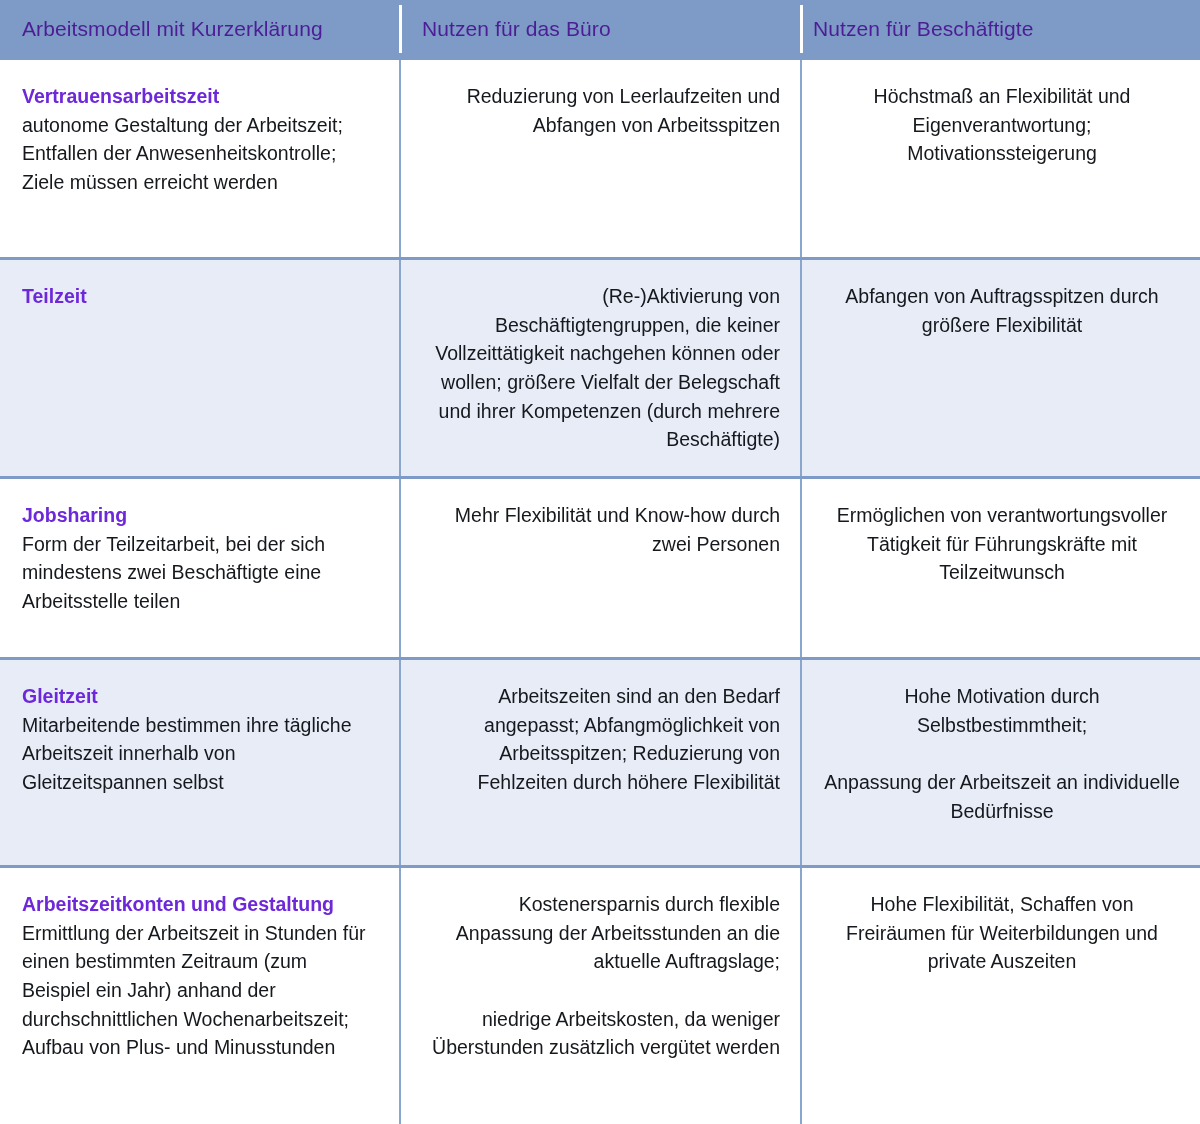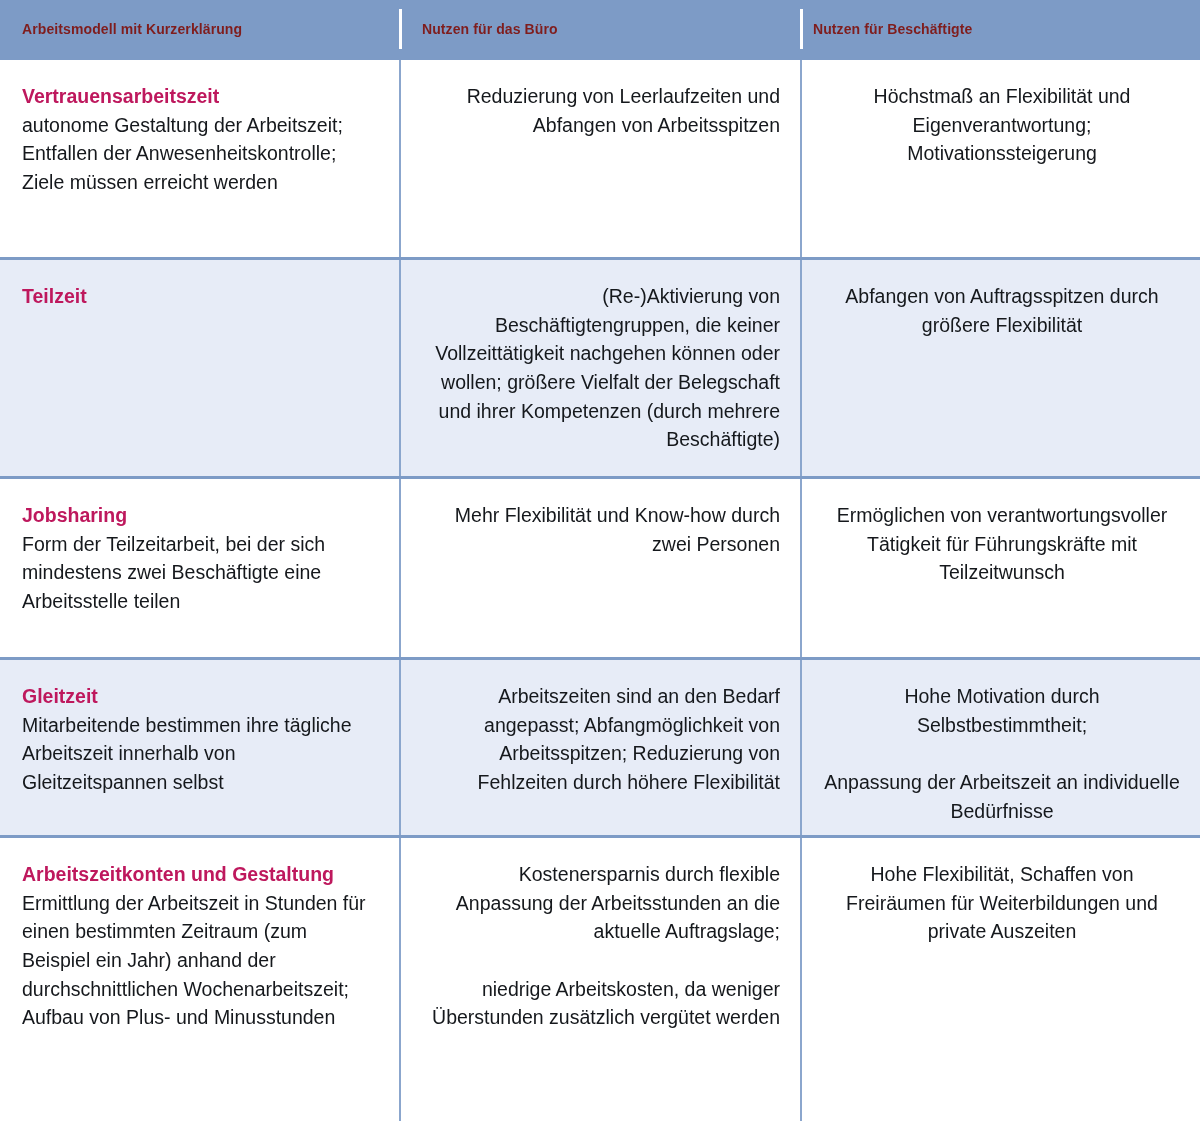--- a/index.html
+++ b/index.html
@@ -27,23 +27,23 @@
   
   .thead {
     height: 57px;
     background: #7d9bc6;
     display: flex;
     align-items: center;
     flex: 0 0 auto;
     position: relative;
   }
   .th {
-    color: #7f1d1d;
-    font-size: 14px;
-    font-weight: bold;
+    color: #4c1d95;
+    font-size: 21px;
+    font-weight: normal;
     letter-spacing: 0.1px;
     box-sizing: border-box;
     position: relative;
   }
   .th-1 { width: 399px; padding-left: 22px; }
   .th-2 { width: 401px; padding-left: 23px; }
   .th-3 { width: 392px; padding-left: 13px; }
   .th-2::before, .th-3::before {
     content: "";
     position: absolute;
@@ -86,33 +86,33 @@
     left: 0px;
     top: 0;
     bottom: 0;
     width: 2px;
     background: #8ba6cd;
   }
 
   .cell-title {
     font-weight: bold;
     display: block;
-    color: #be185d;
+    color: #6d28d9;
   }
   .cell-body {
     display: block;
   }
   .para + .para { margin-top: 1.47em; }
   .para { margin: 0; }
 
   
   .r1 { height: 200px; }
   .r2 { height: 219px; }
   .r3 { height: 181px; }
-  .r4 { height: 178px; }
+  .r4 { height: 208px; }
   .r5 { height: 286px; }
 </style>
 </head>
 <body>
 
 <div class="table-wrap">
 
   <div class="thead">
     <div class="th th-1">Arbeitsmodell mit Kurzerklärung</div>
     <div class="th th-2">Nutzen für das Büro</div>

